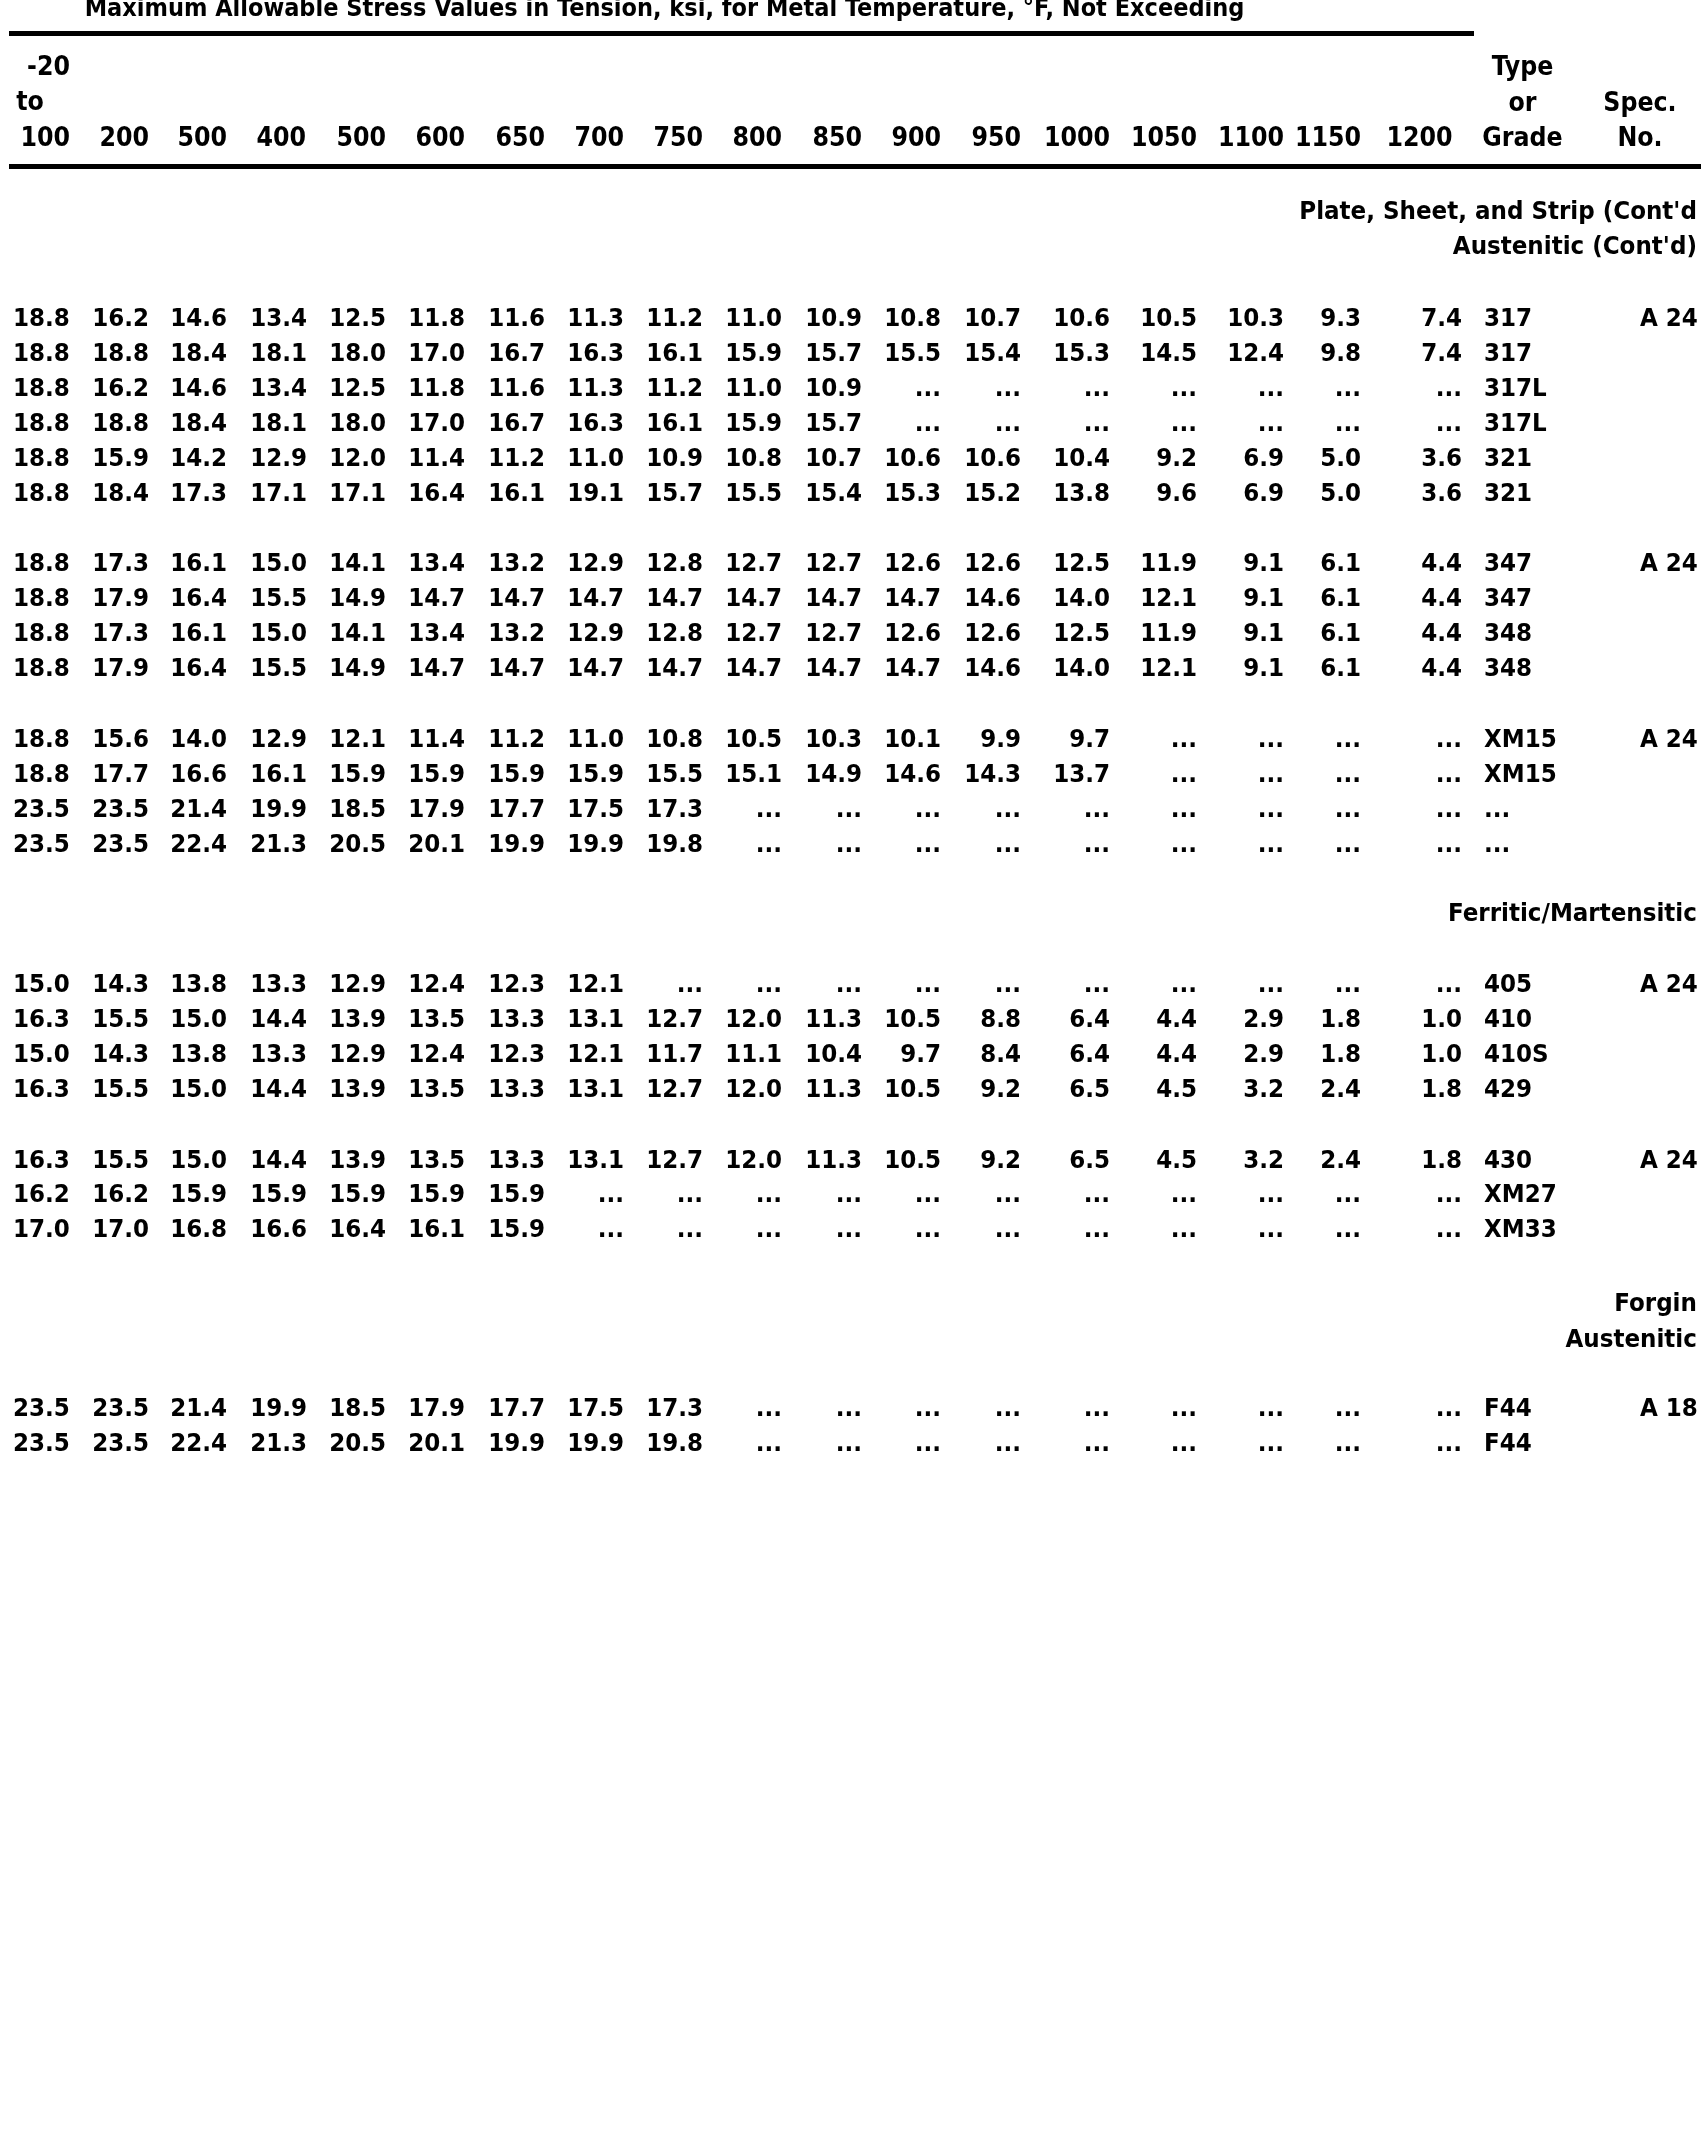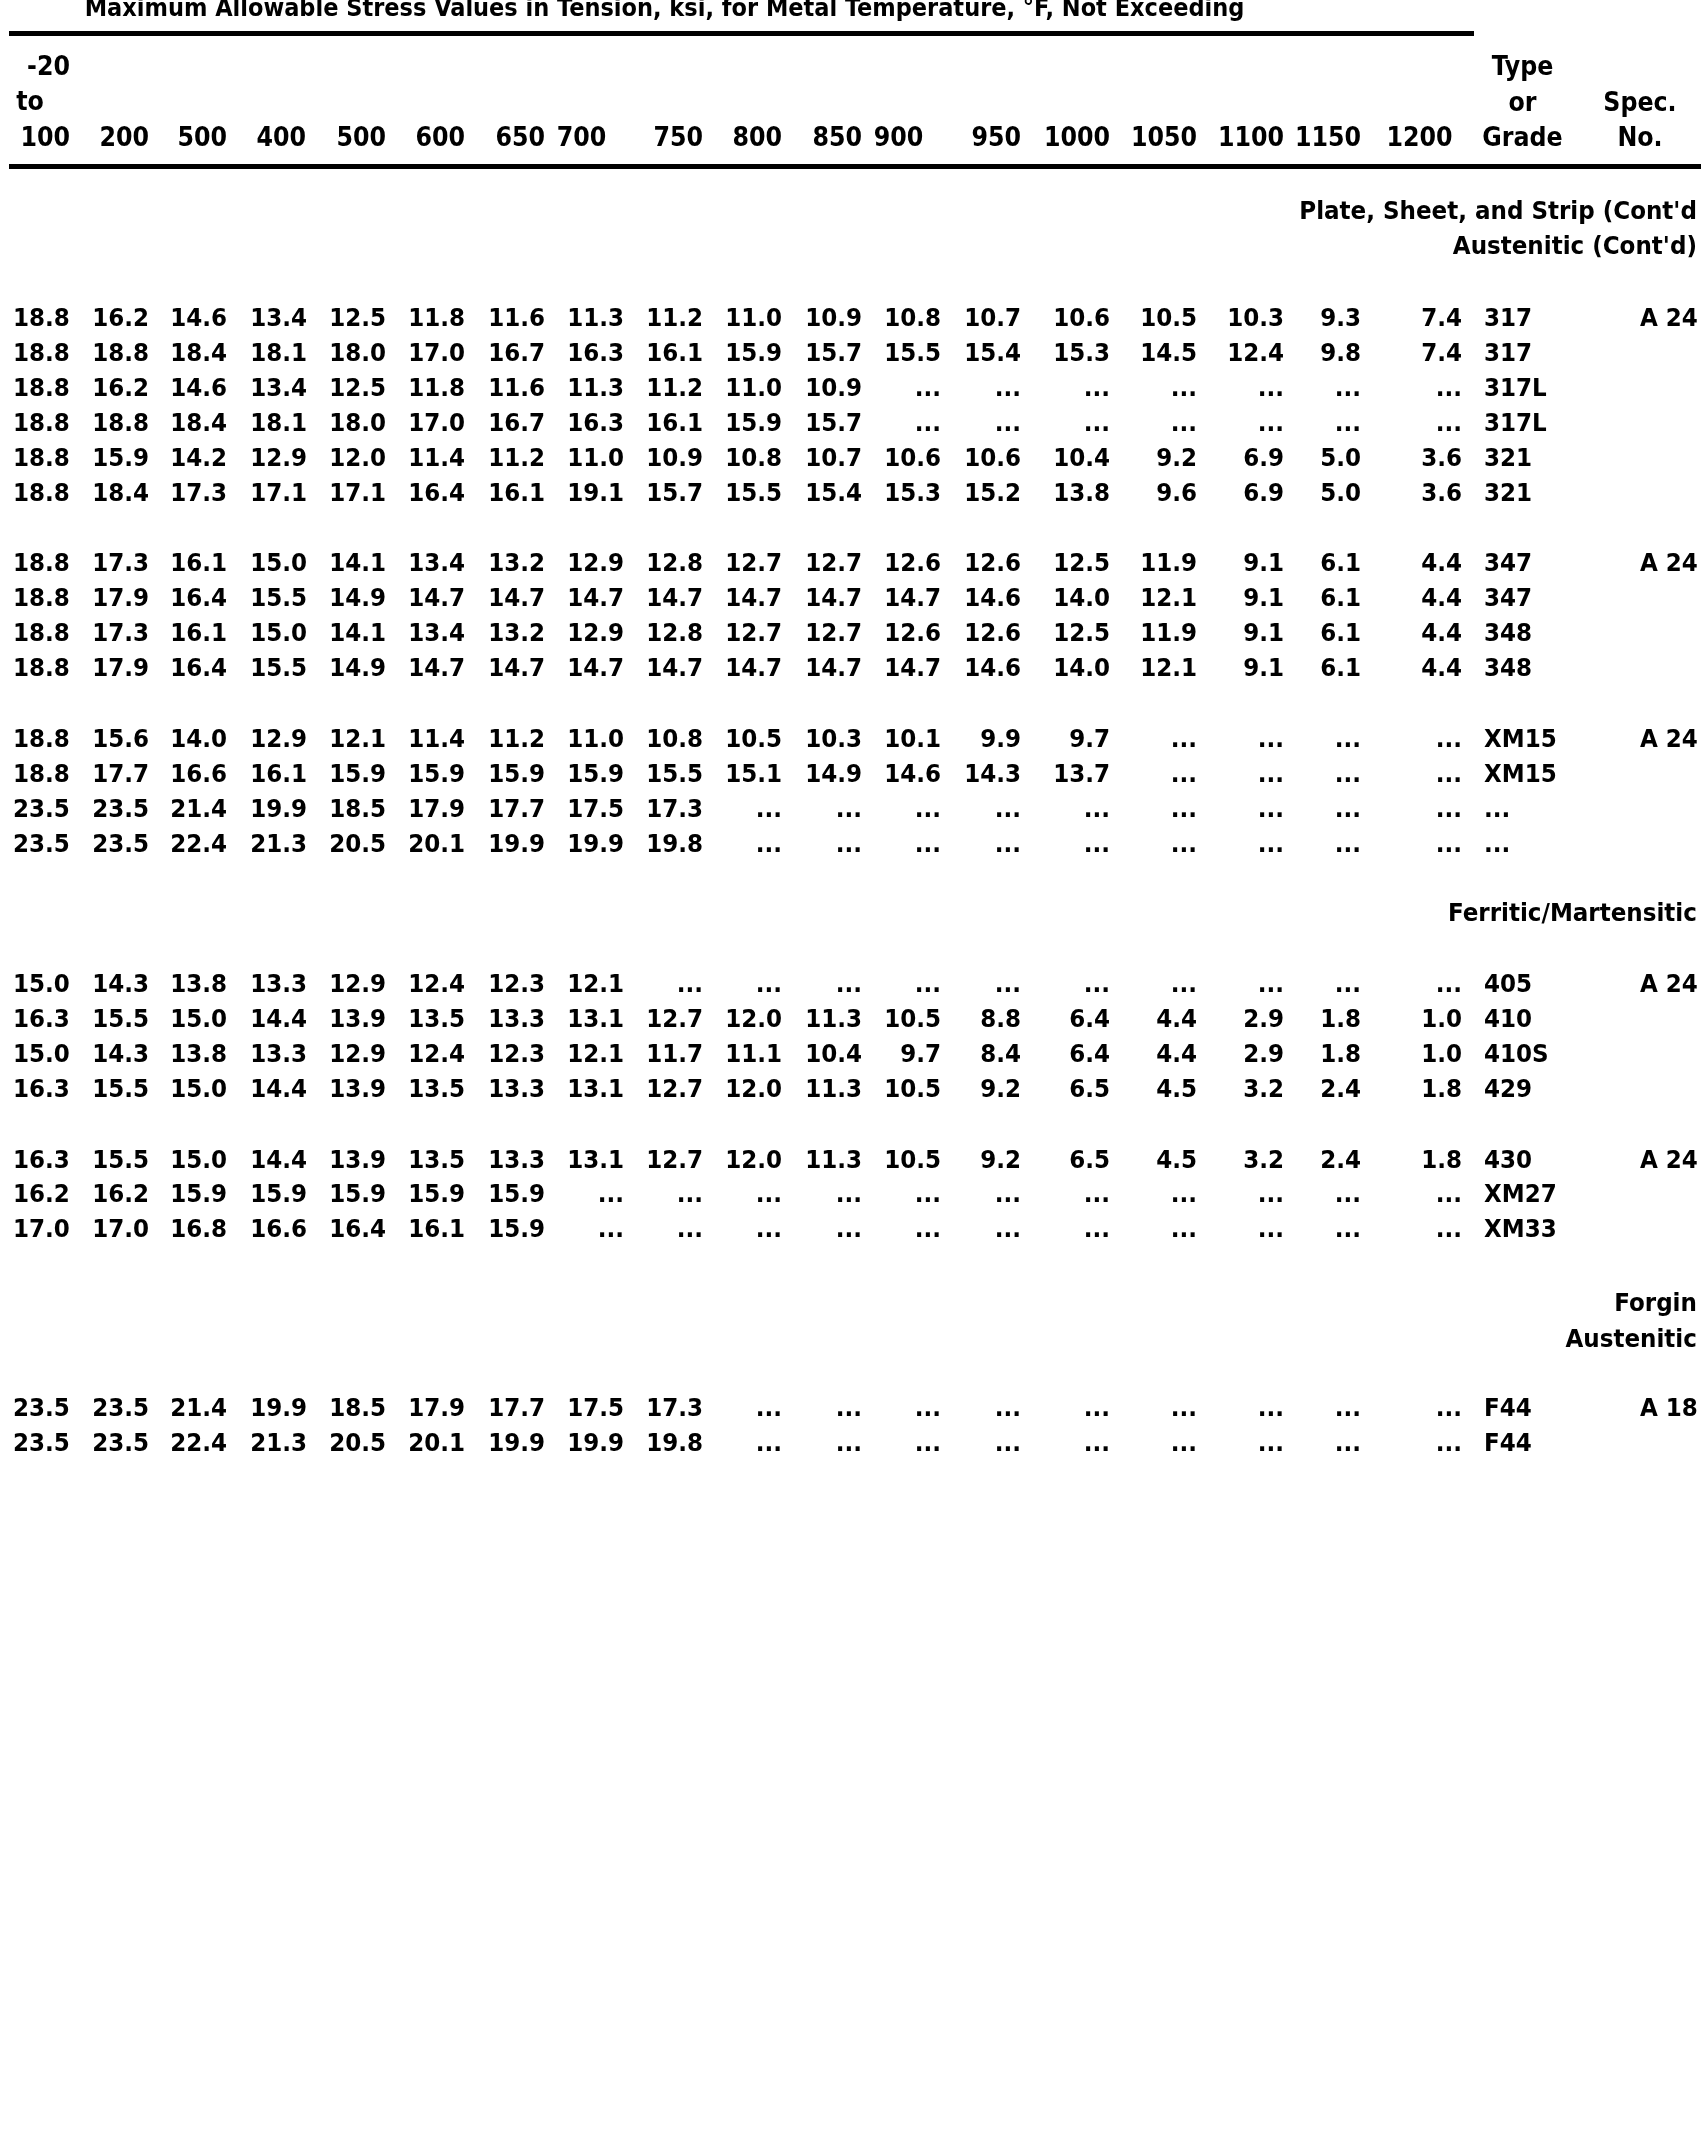--- a/index.html
+++ b/index.html
@@ -33,25 +33,25 @@
 <div id="header">
     <div class="hdr right" style="left: 0px; width: 70px; top: 53px; text-align: right;">-20</div>
     <div class="hdr right" style="left: 8.5px; width: 43px; top: 88px; text-align: center;">to</div>
     <div class="hdr right" style="left: 0px; width: 70px; top: 124px; text-align: right;">100</div>
     <div class="hdr right" style="left: 64px; width: 85px; top: 124px;">200</div>
     <div class="hdr right" style="left: 142px; width: 85px; top: 124px;">500</div>
     <div class="hdr right" style="left: 221px; width: 85px; top: 124px;">400</div>
     <div class="hdr right" style="left: 301px; width: 85px; top: 124px;">500</div>
     <div class="hdr right" style="left: 380px; width: 85px; top: 124px;">600</div>
     <div class="hdr right" style="left: 460px; width: 85px; top: 124px;">650</div>
-    <div class="hdr right" style="left: 539px; width: 85px; top: 124px; text-align: center;">700</div>
+    <div class="hdr right" style="left: 539px; width: 85px; top: 124px;">700</div>
     <div class="hdr right" style="left: 618px; width: 85px; top: 124px;">750</div>
     <div class="hdr right" style="left: 697px; width: 85px; top: 124px;">800</div>
     <div class="hdr right" style="left: 777px; width: 85px; top: 124px;">850</div>
-    <div class="hdr right" style="left: 856px; width: 85px; top: 124px; text-align: center;">900</div>
+    <div class="hdr right" style="left: 856px; width: 85px; top: 124px;">900</div>
     <div class="hdr right" style="left: 936px; width: 85px; top: 124px;">950</div>
     <div class="hdr right" style="left: 1025px; width: 85px; top: 124px;">1000</div>
     <div class="hdr right" style="left: 1112px; width: 85px; top: 124px;">1050</div>
     <div class="hdr right" style="left: 1199px; width: 85px; top: 124px;">1100</div>
     <div class="hdr right" style="left: 1276px; width: 85px; top: 124px;">1150</div>
     <div class="hdr right" style="left: 1377px; width: 85px; top: 124px; text-align: center;">1200</div>
     <div class="hdr center" style="left: 1480px; width: 85px; top: 53px;">Type</div>
     <div class="hdr center" style="left: 1480px; width: 85px; top: 89px;">or</div>
     <div class="hdr center" style="left: 1480px; width: 85px; top: 124px;">Grade</div>
     <div class="hdr center" style="left: 1593px; width: 94px; top: 89px;">Spec.</div>

